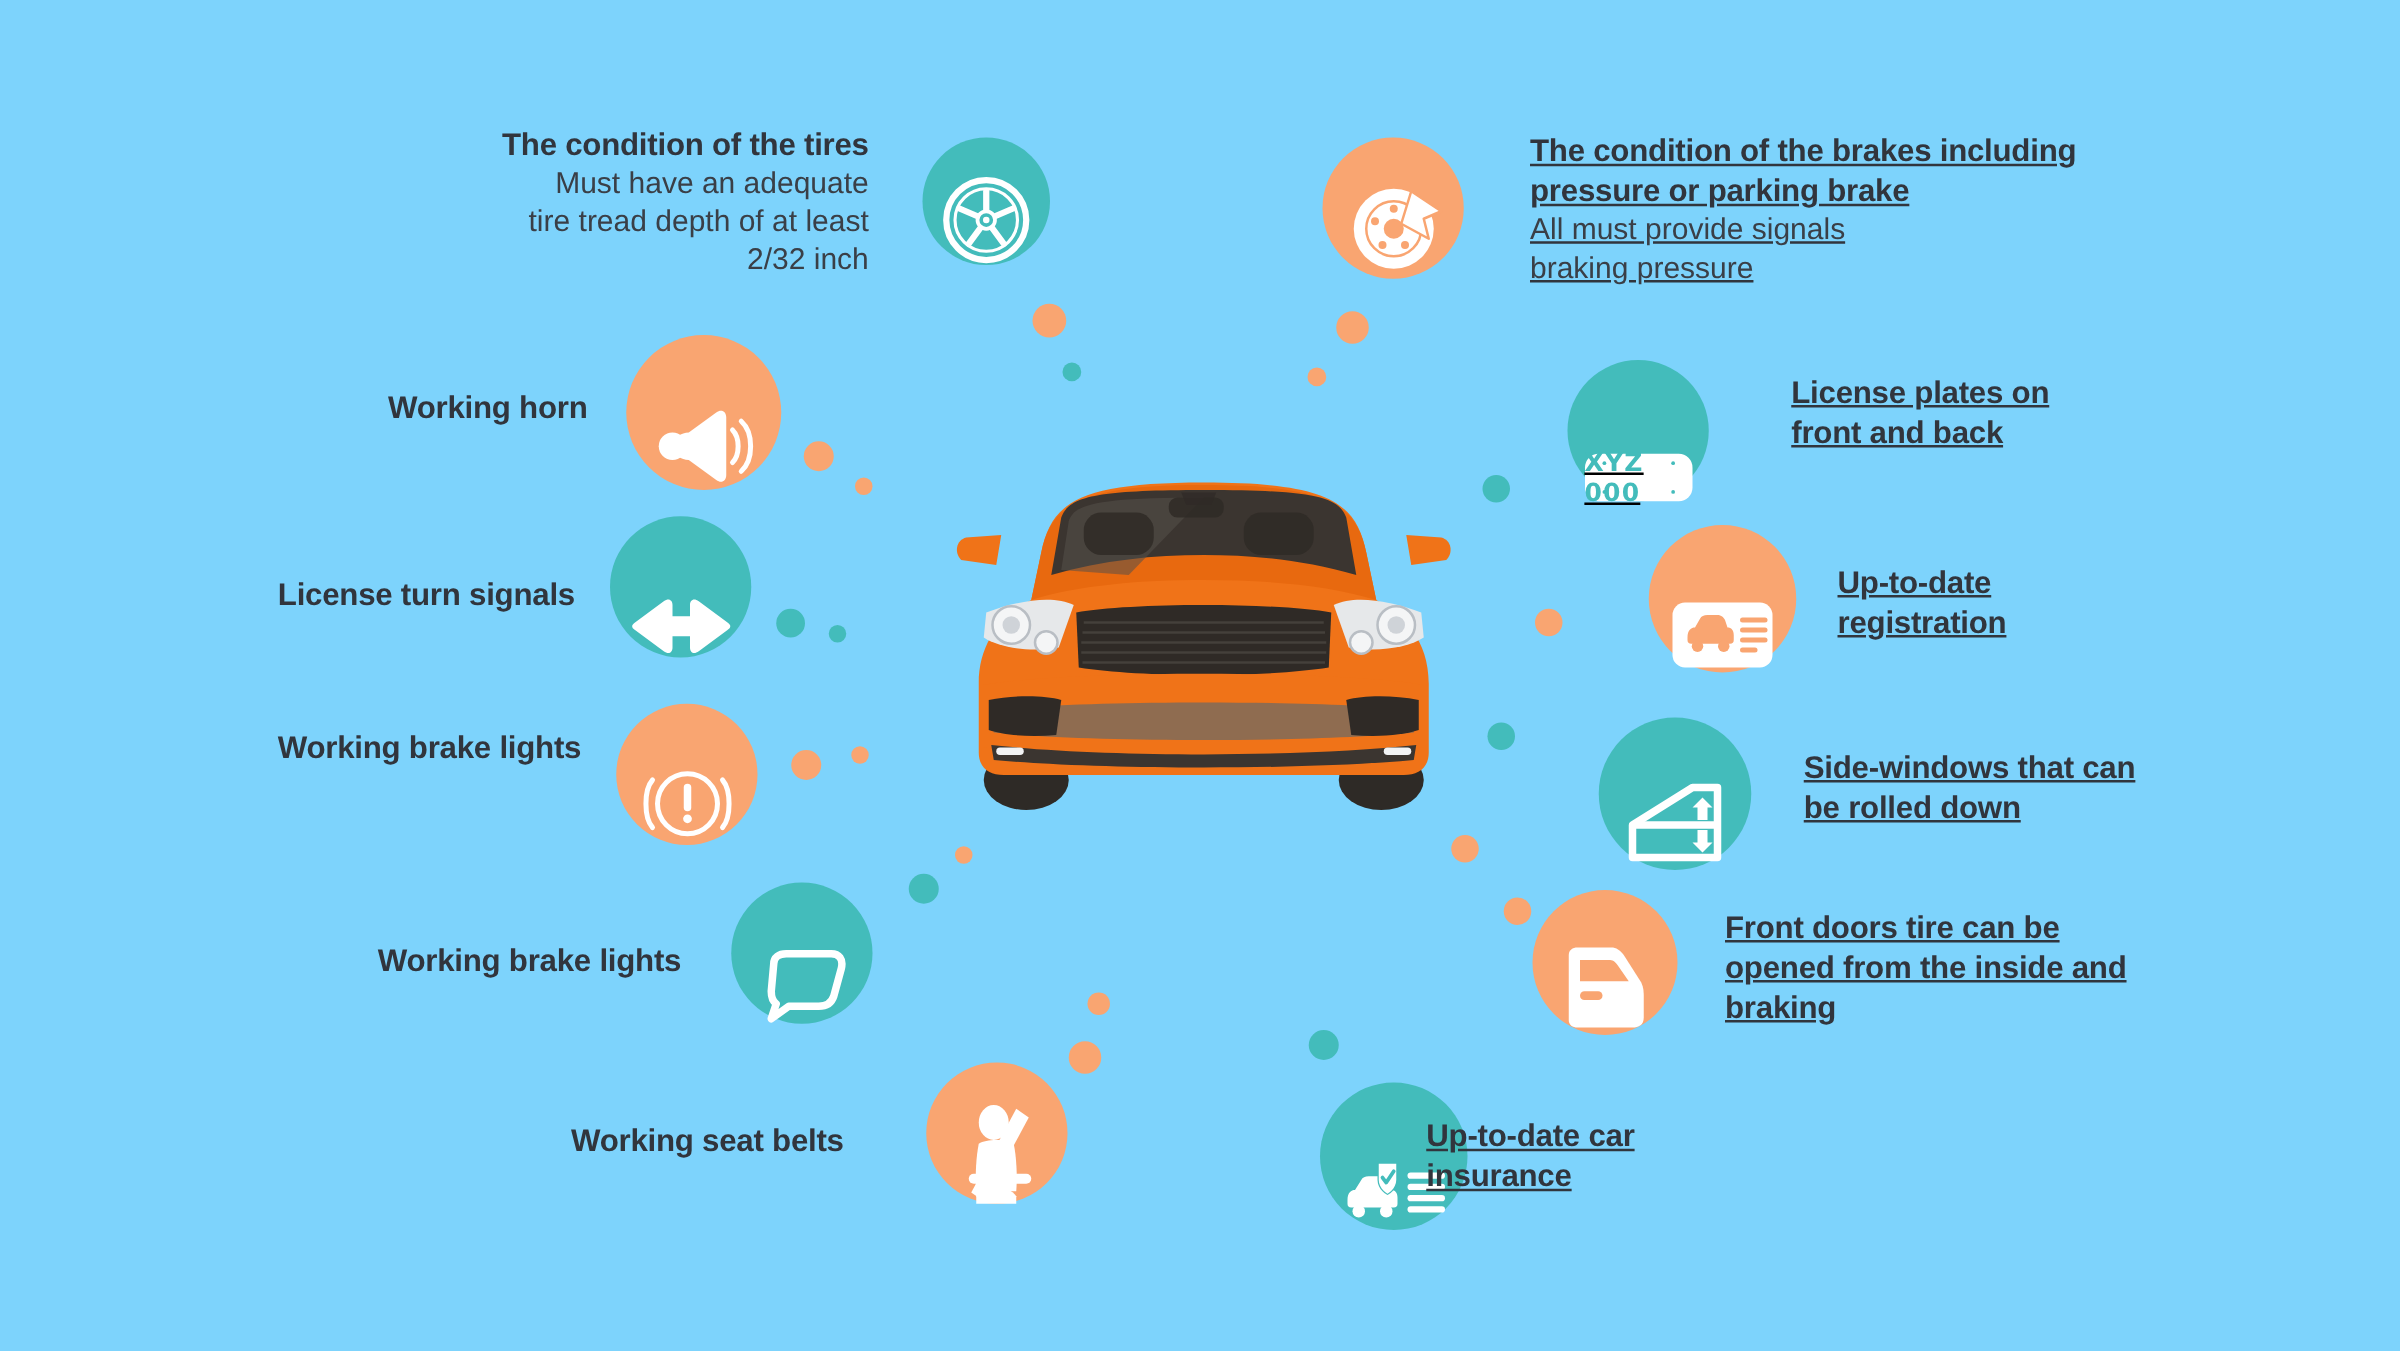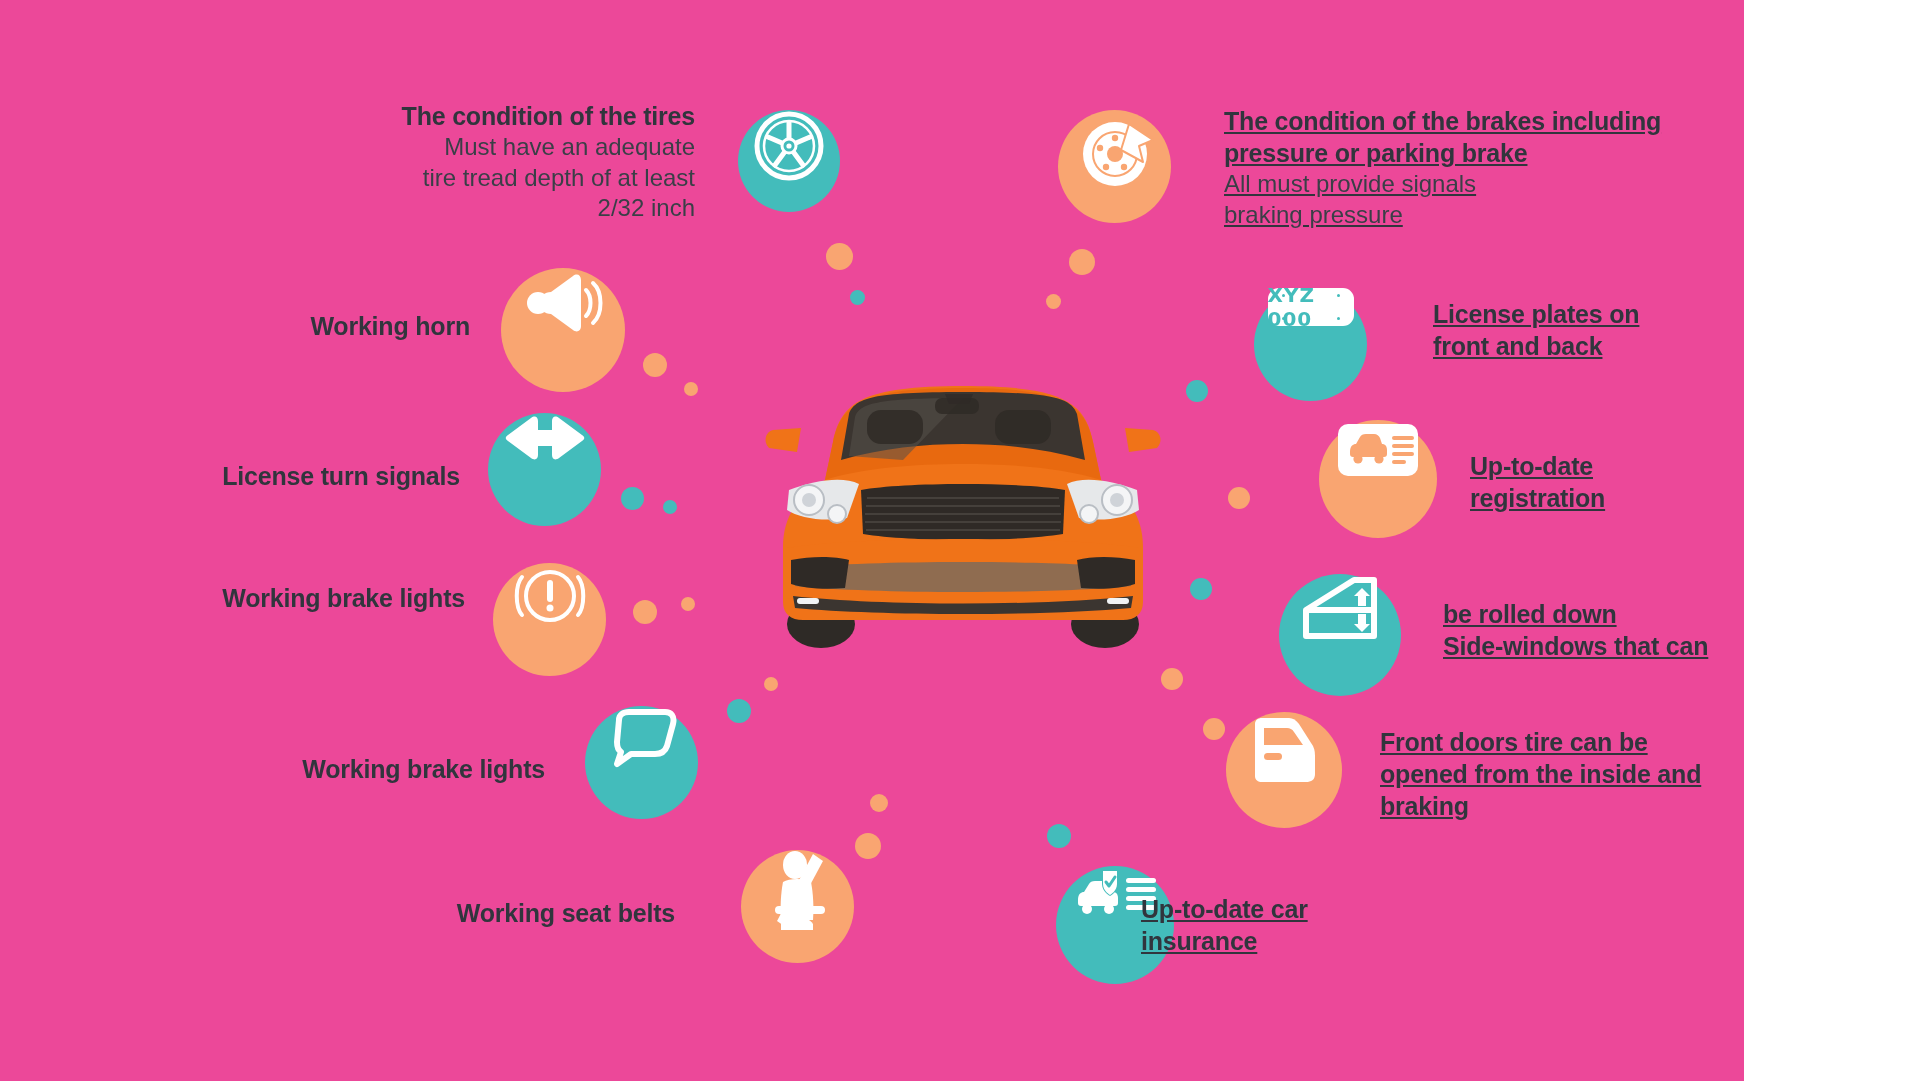--- a/index.html
+++ b/index.html
@@ -2,26 +2,26 @@
 <html><head>
 <meta charset="utf-8">
 <style>
   * { box-sizing: border-box; margin: 0; padding: 0; }
   html, body {
     width: 1920px; height: 1081px;
     background: #ffffff;
     font-family: "Liberation Sans", sans-serif;
     overflow: hidden;
   }
-  #stage { position: relative; width: 1744px; height: 1081px; background: #ec4899; }
+  #stage { position: relative; width: 1920px; height: 1081px; background: #7dd3fc; }
 
   .circle {
     position: absolute;
     border-radius: 50%;
-    display: flex; align-items: flex-start; justify-content: center;
+    display: flex; align-items: flex-end; justify-content: center; text-decoration: underline;
   }
   .teal { background: #43bcbb; }
   .orange { background: #f9a571; }
 
   .dot { position: absolute; border-radius: 50%; }
 
   .label {
     position: absolute;
     color: #31353d;
     line-height: 1.28;
@@ -292,22 +292,22 @@
     <svg width="80" height="72" viewBox="0 0 80 72">
       <path d="M6 36 L54 6 L74 6 L74 62 L6 62 Z" fill="none" stroke="#ffffff" stroke-width="6" stroke-linejoin="round"></path>
       <line x1="6" y1="36" x2="74" y2="36" stroke="#ffffff" stroke-width="6"></line>
       <g fill="#ffffff">
         <path d="M62 14 L70 22 L66 22 L66 32 L58 32 L58 22 L54 22 Z"></path>
         <path d="M62 58 L54 50 L58 50 L58 40 L66 40 L66 50 L70 50 Z"></path>
       </g>
     </svg>
   </div>
   <div class="label align-left" style="left:1443px; top:598px; width:380px;">
+    <span class="ttl">Side-windows that can</span>
     <span class="ttl">be rolled down</span>
-    <span class="ttl">Side-windows that can</span>
   </div>
   <span class="dot orange" style="left:1161px; top:668px; width:22px; height:22px;"></span>
   <span class="dot orange" style="left:1203px; top:718px; width:22px; height:22px;"></span>
 
   <div class="circle orange" style="left:1226px; top:712px; width:116px; height:116px;">
     <svg width="70" height="76" viewBox="0 0 70 76">
       <path d="M6 12 C6 8 9 6 13 6 L40 6 C44 6 47 8 50 12 L64 34 C66 38 66 42 66 46 L66 62 C66 68 62 70 57 70 L13 70 C9 70 6 68 6 64 Z" fill="#ffffff"></path>
       <path d="M15 16 L38 16 C41 16 43 17 45 20 L54 33 L15 33 Z" fill="#f9a571"></path>
       <rect x="15" y="41" width="18" height="7" rx="3.5" fill="#f9a571"></rect>
     </svg>

